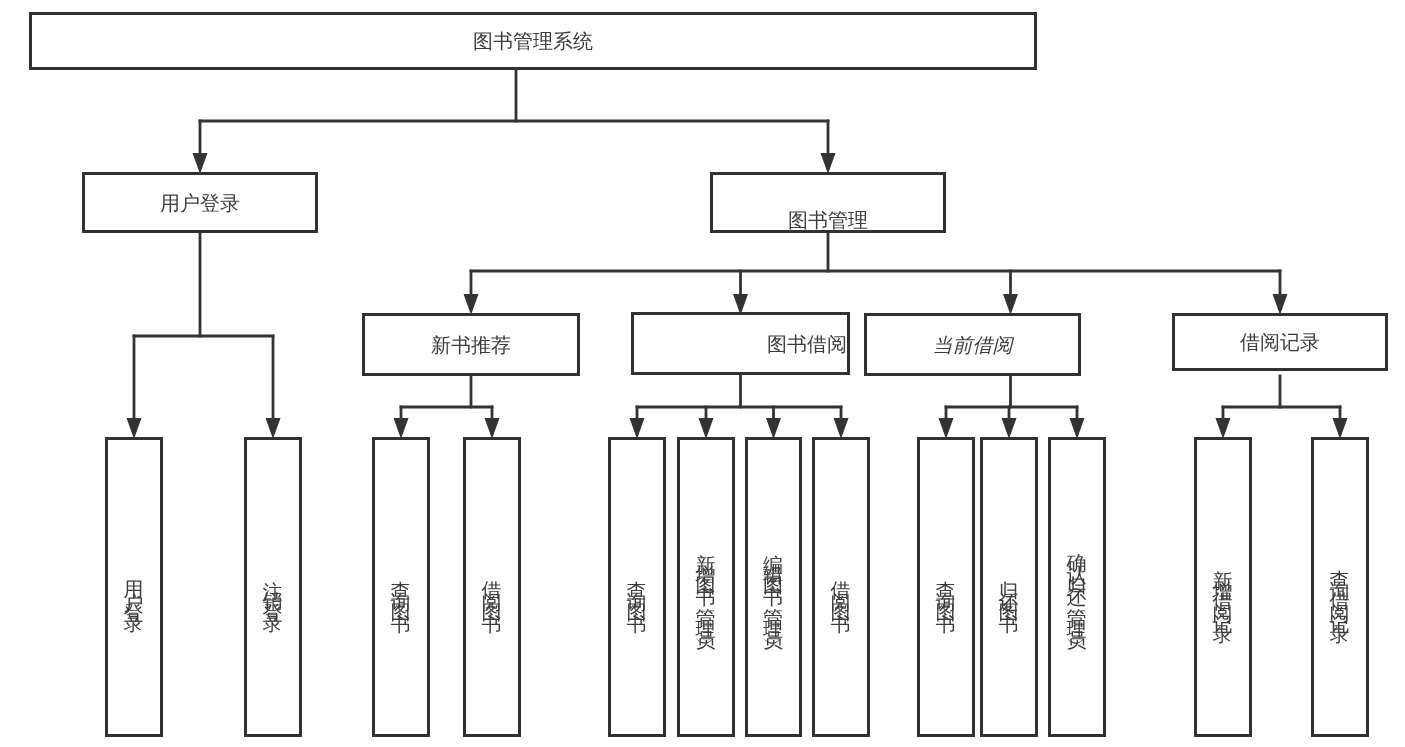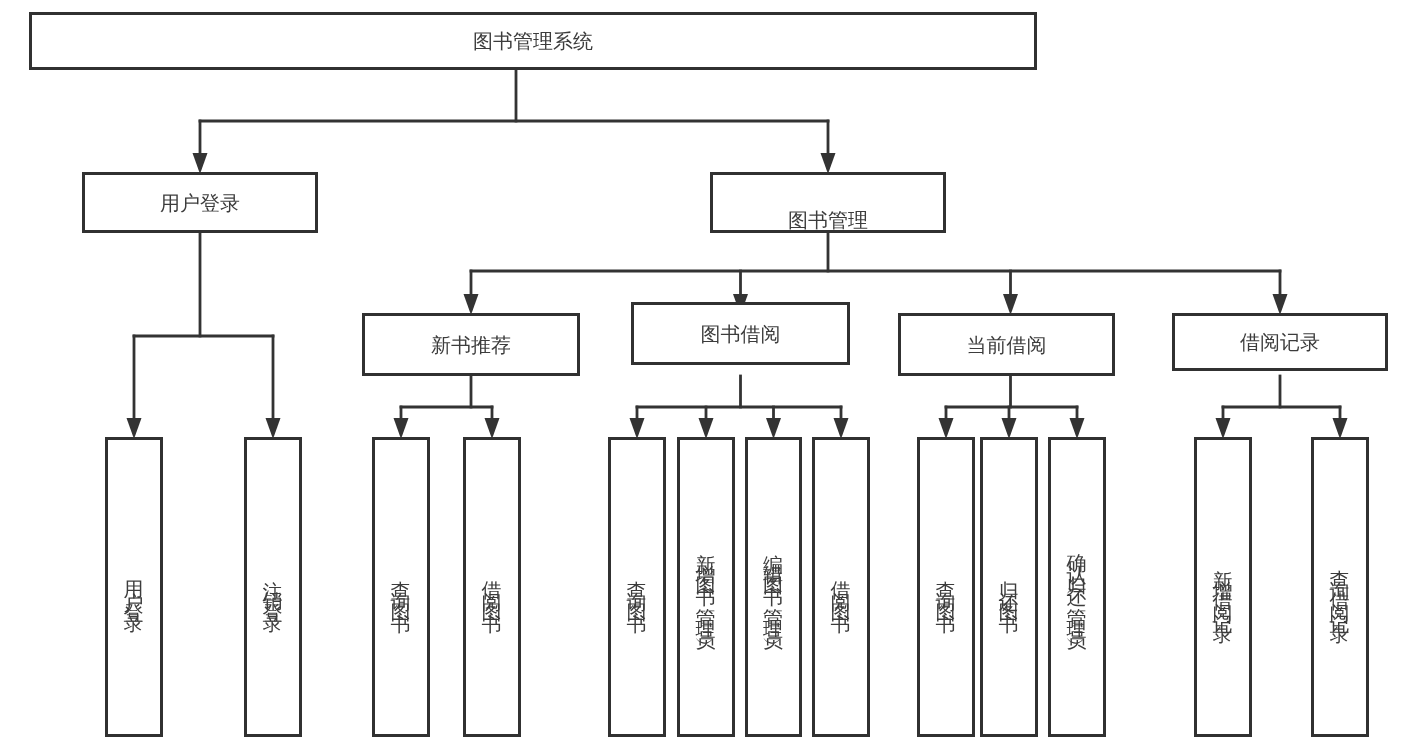--- a/index.html
+++ b/index.html
@@ -87,24 +87,24 @@
       </div>
       <div class="node" style="left: 82px; top: 172px; width: 236px; height: 61px;">
         <span>用户登录</span>
       </div>
       <div class="node" style="left: 710px; top: 172px; width: 236px; height: 61px; align-items: flex-end;">
         <span>图书管理</span>
       </div>
       <div class="node" style="left: 362px; top: 313px; width: 218px; height: 63px;">
         <span>新书推荐</span>
       </div>
-      <div class="node" style="left: 631px; top: 302px; width: 219px; height: 63px;">
+      <div class="node" style="left: 631px; top: 312px; width: 219px; height: 63px; justify-content: flex-end;">
         <span>图书借阅</span>
       </div>
-      <div class="node" style="left: 898px; top: 313px; width: 217px; height: 63px;">
+      <div class="node" style="left: 864px; top: 313px; width: 217px; height: 63px; font-style: italic;">
         <span>当前借阅</span>
       </div>
       <div class="node" style="left: 1172px; top: 313px; width: 216px; height: 58px;">
         <span>借阅记录</span>
       </div>
       <div class="node tall" style="left: 105px; top: 437px; width: 58px; height: 300px;">
         <span>用户登录</span>
       </div>
       <div class="node tall" style="left: 244px; top: 437px; width: 58px; height: 300px;">
         <span>注销登录</span>

